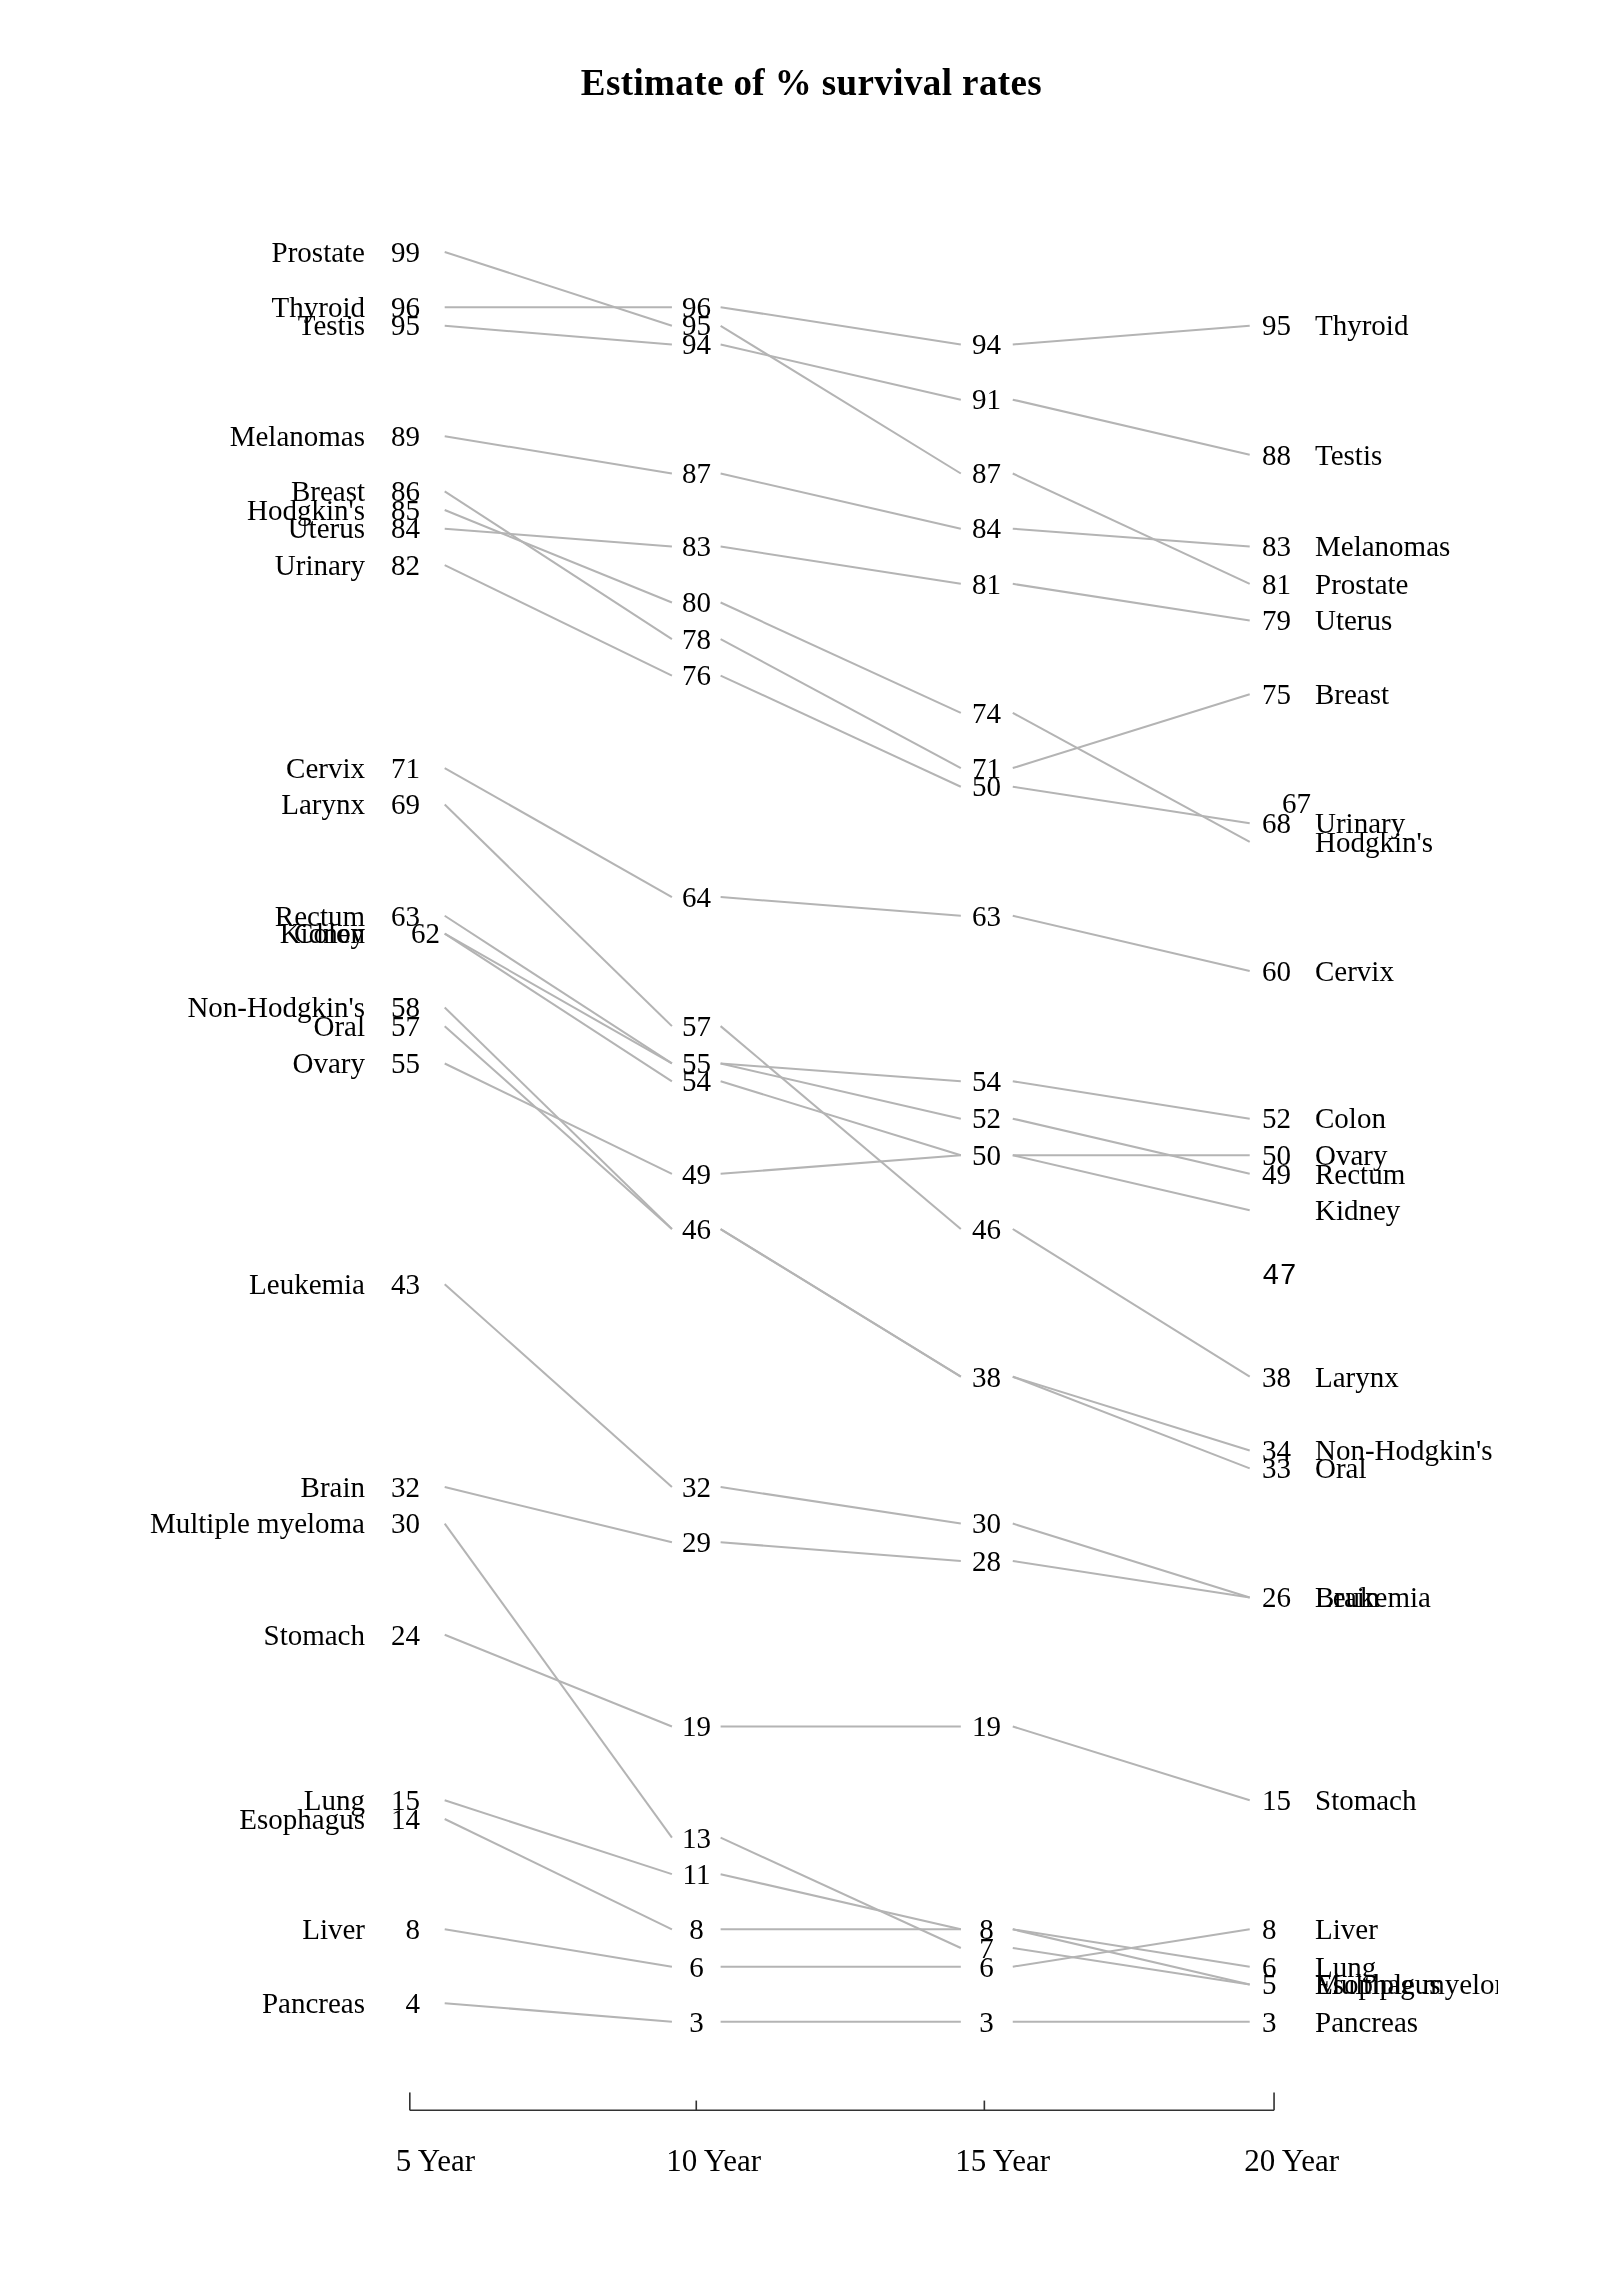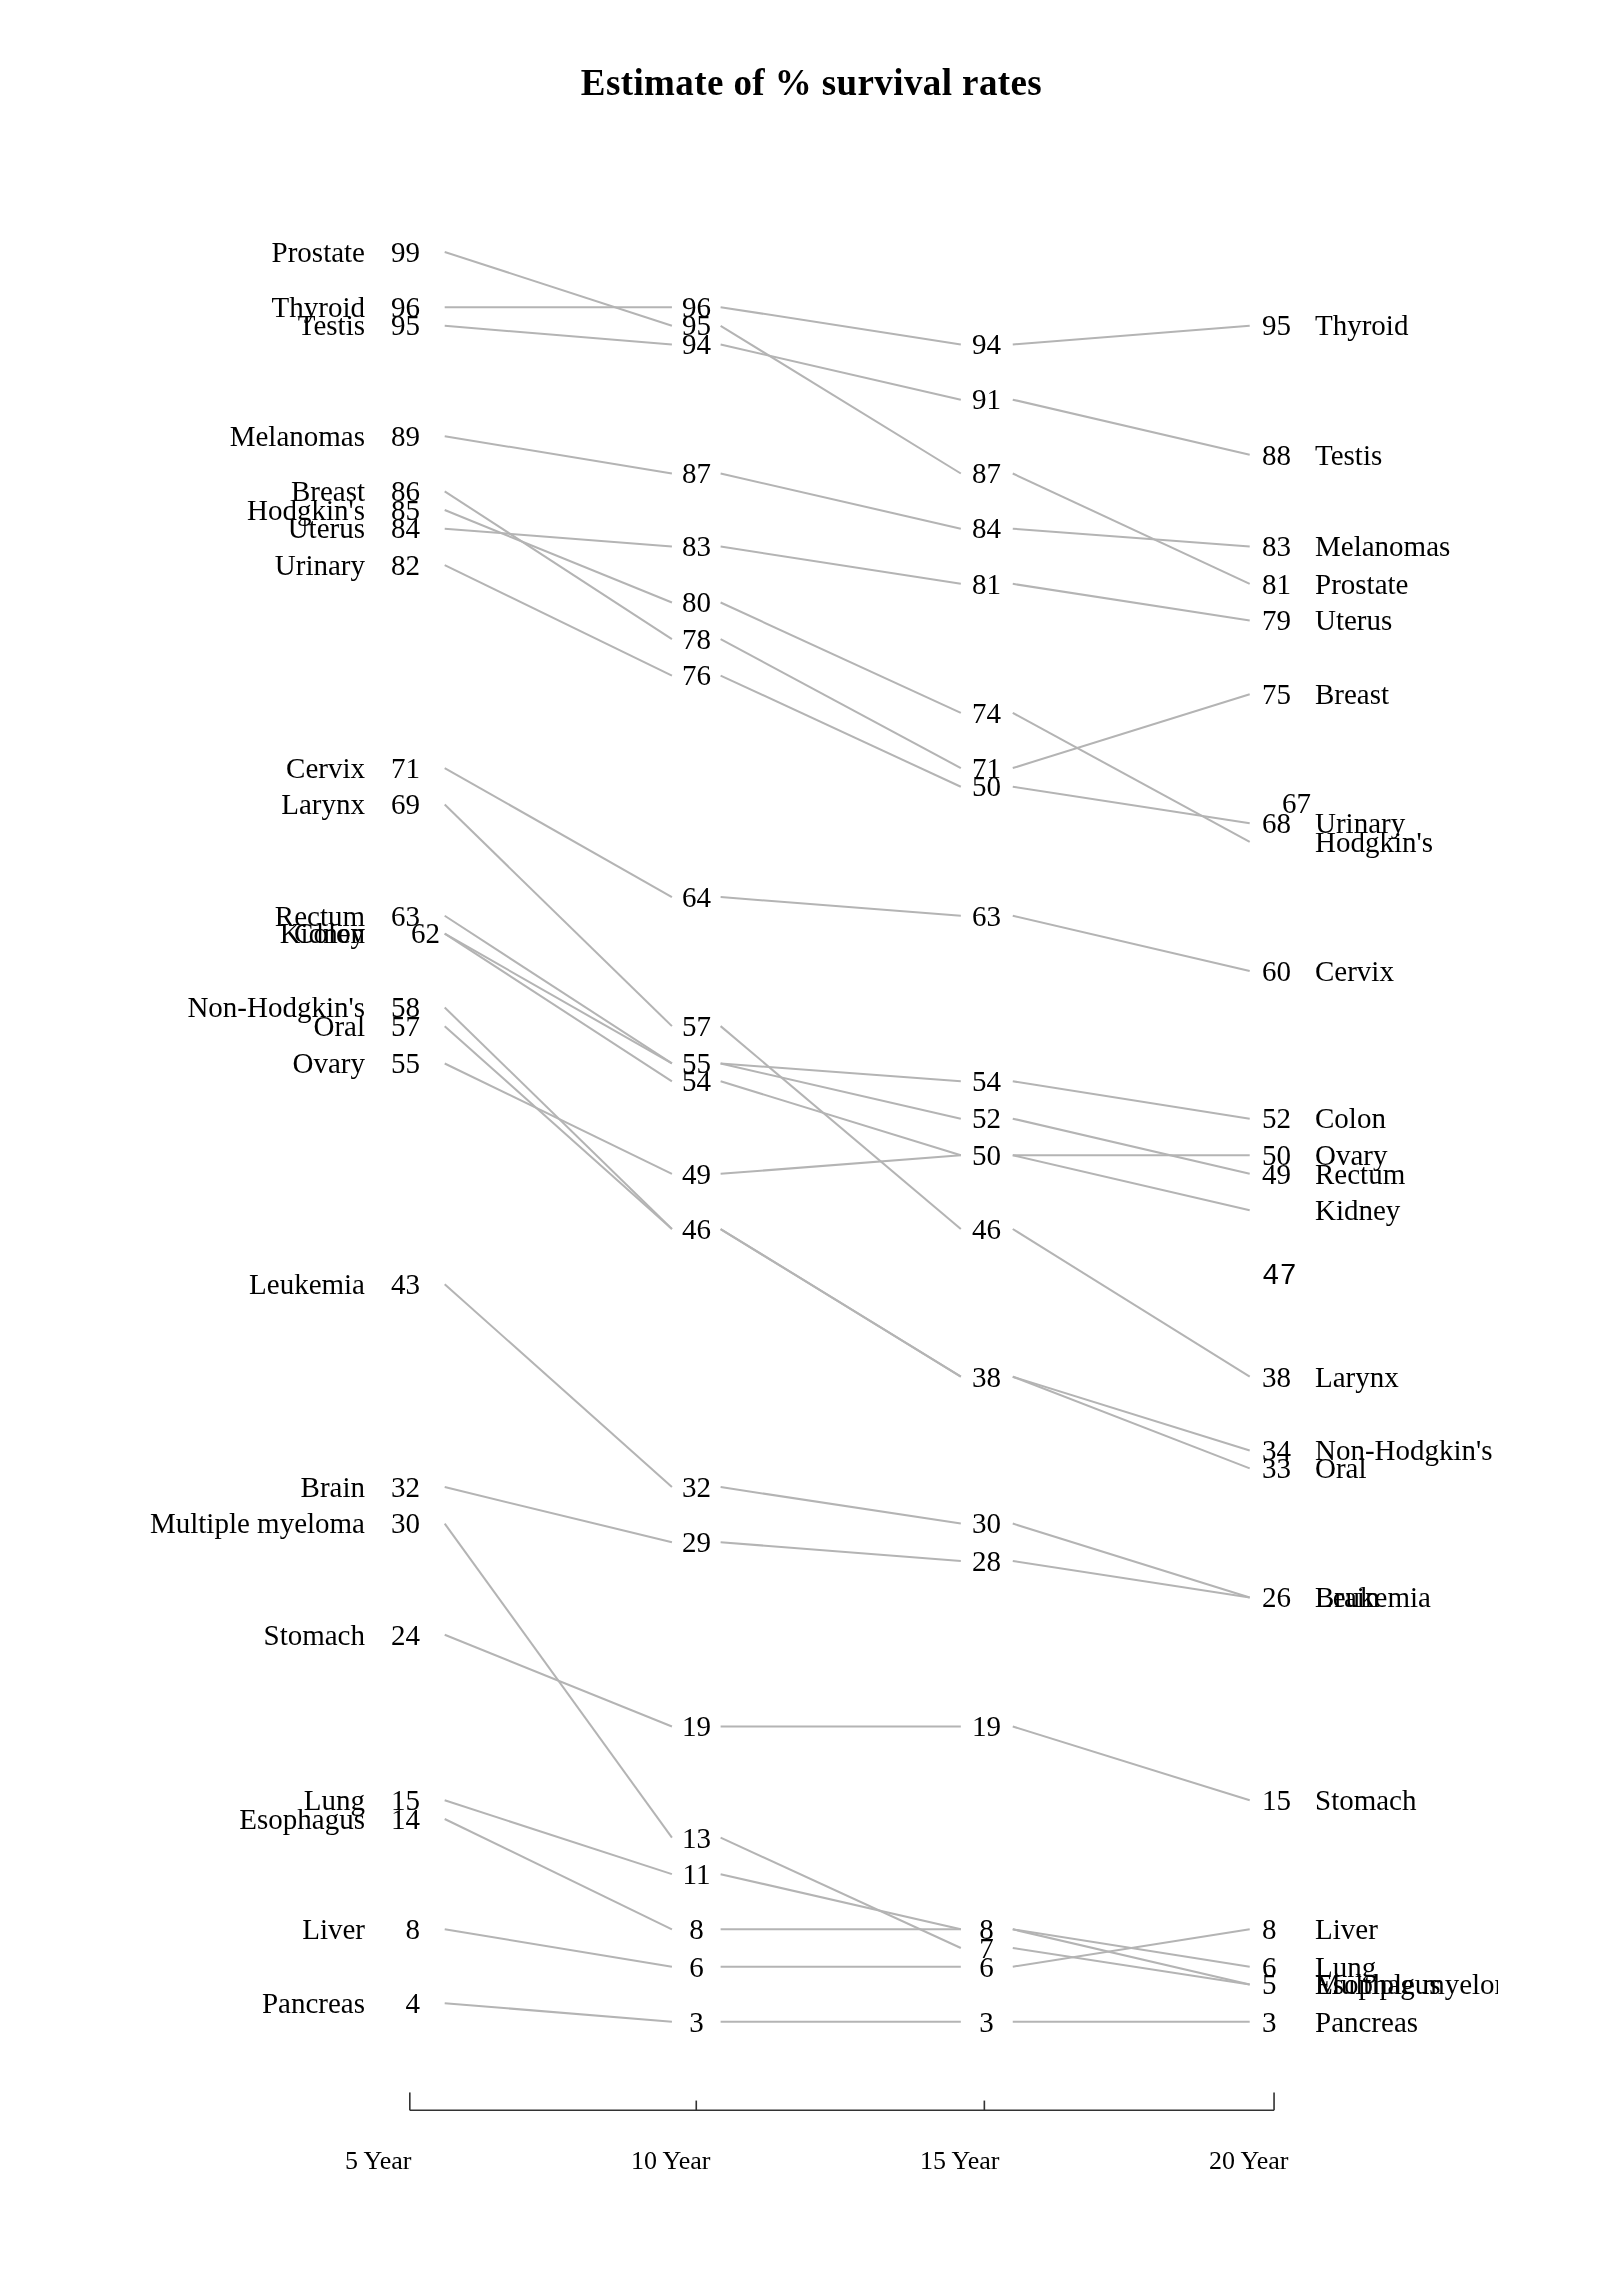--- a/index.html
+++ b/index.html
@@ -29,24 +29,24 @@
     white-space:nowrap;
   }
   .name-left{ left:0; width:365px; text-align:right; }
   .val-c0{ left:0; width:420px; text-align:right; }
   .val-c1{ left:648px; width:97px; text-align:center; }
   .val-c2{ left:938px; width:97px; text-align:center; }
   .val-c3{ left:1262px; text-align:left; }
   .name-right{ left:1315px; text-align:left; }
   .axis-label{
     position:absolute;
-    font-size:26px;
+    font-size:31px;
     line-height:29px;
     width:130px;
-    text-align:left;
+    text-align:right;
     transform:translateX(-50%);
     top:2146px;
   }
   svg.layer{position:absolute;left:0;top:0;}
 </style>
 </head>
 <body>
 
 <div class="canvas">
   <div class="chart-title">Estimate of % survival rates</div>

